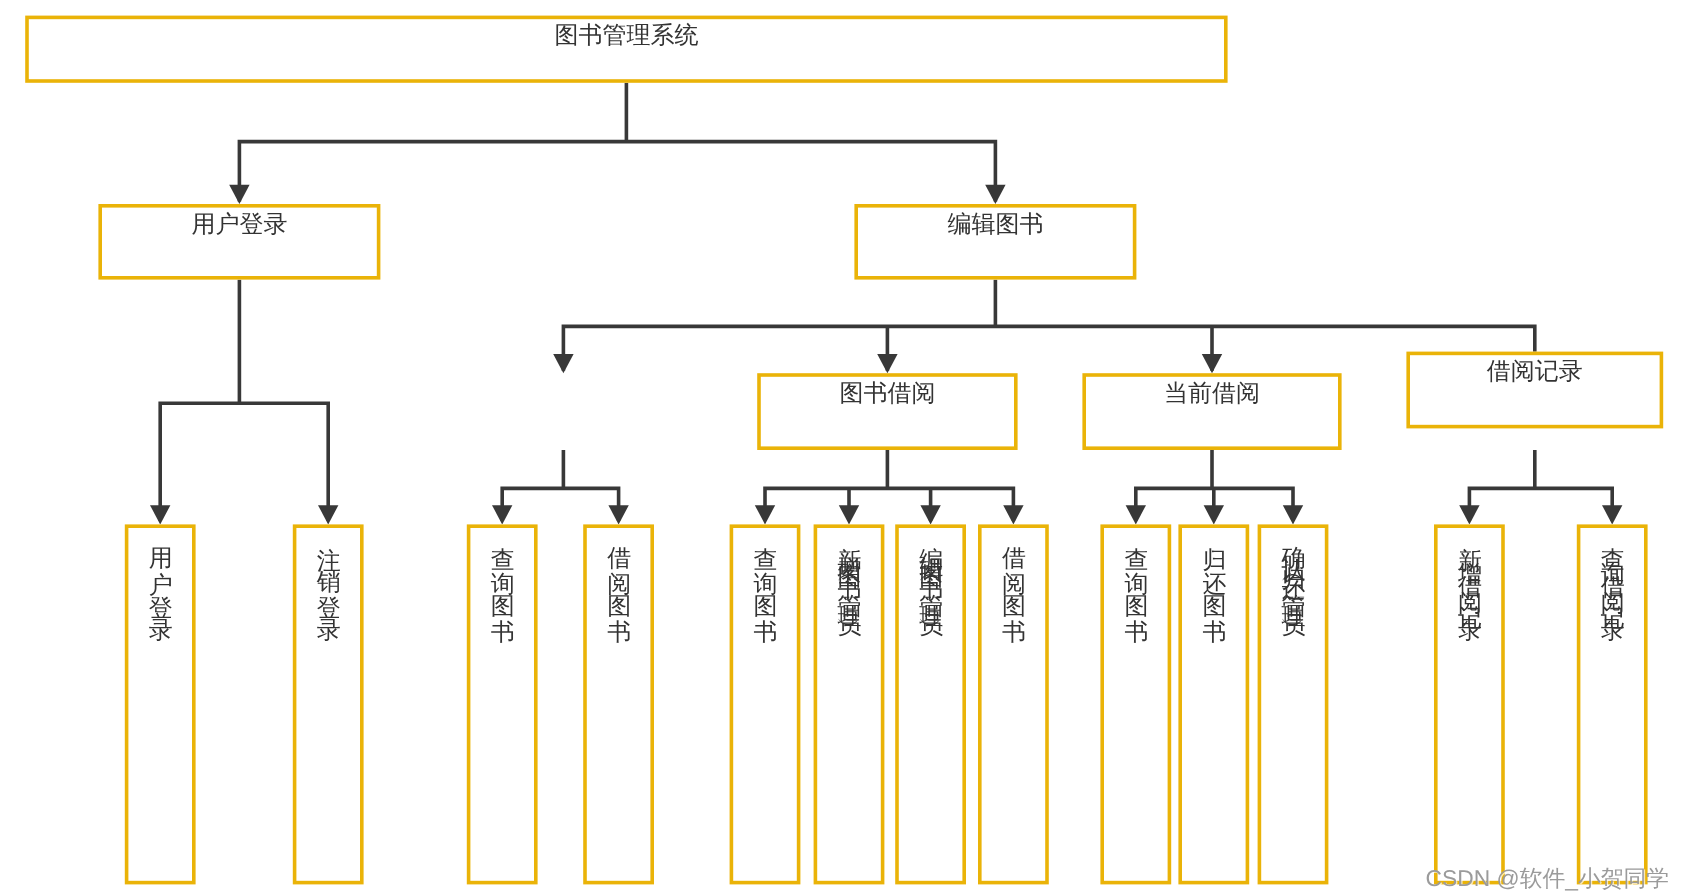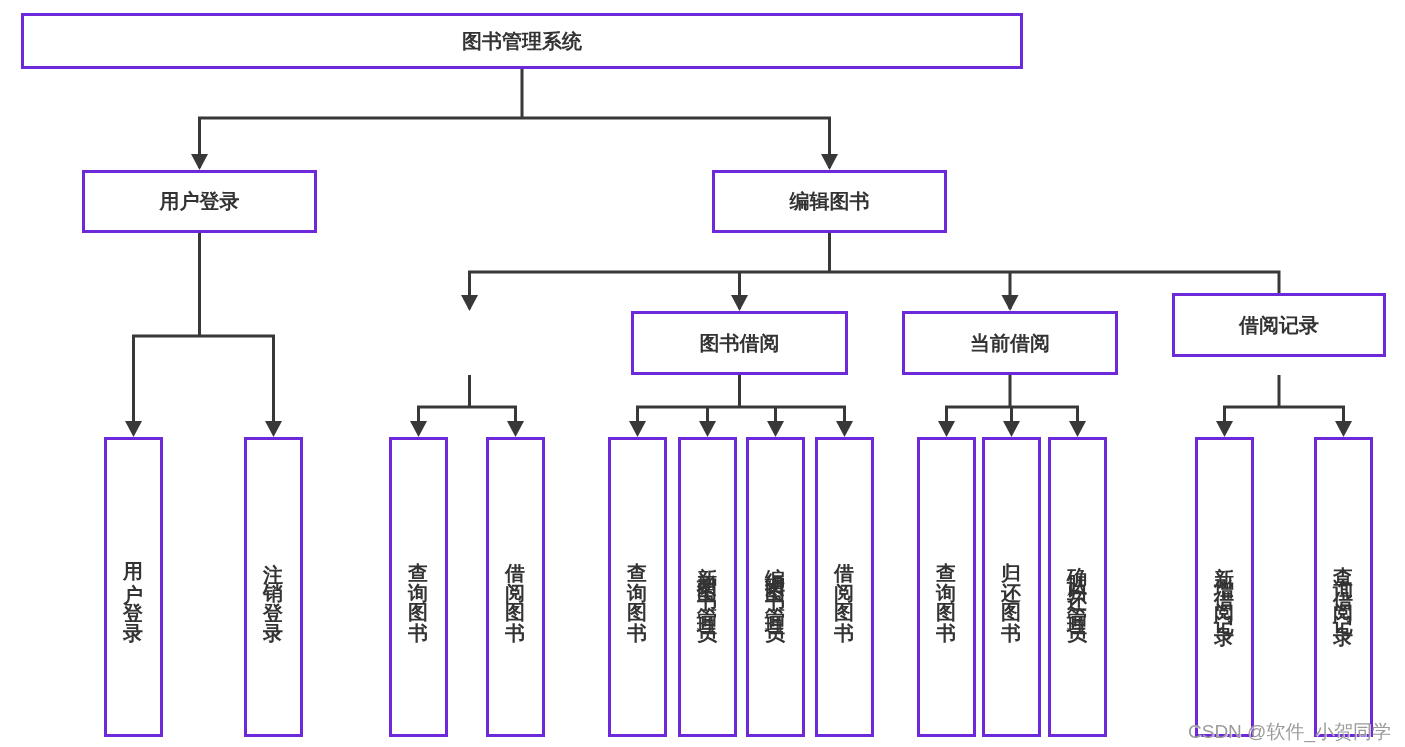--- a/index.html
+++ b/index.html
@@ -13,28 +13,27 @@
     overflow: hidden;
   }
   svg.connectors {
     position: absolute;
     left: 0; top: 0;
     width: 1405px; height: 747px;
   }
   .node {
     position: absolute;
     background: #ffffff;
-    border: 3px solid #6d28d9;
+    border: 3px solid #eab308;
     box-sizing: border-box;
     display: flex;
-    align-items: center;
+    align-items: flex-start;
     justify-content: center;
     font-size: 20px;
     color: #333333;
-    font-weight: bold;
   }
   
   .n-root   { left: 21px;   top: 13px;  width: 1002px; height: 56px; }
   .n-ul     { left: 82px;   top: 170px; width: 235px;  height: 63px; }
   .n-bm     { left: 712px;  top: 170px; width: 235px;  height: 63px; }
   .n-nb     { left: 360px;  top: 311px; width: 219px;  height: 64px; }
   .n-bb     { left: 631px;  top: 311px; width: 217px;  height: 64px; }
   .n-cb     { left: 902px;  top: 311px; width: 216px;  height: 64px; }
   .n-br     { left: 1172px; top: 293px; width: 214px;  height: 64px; }
   

